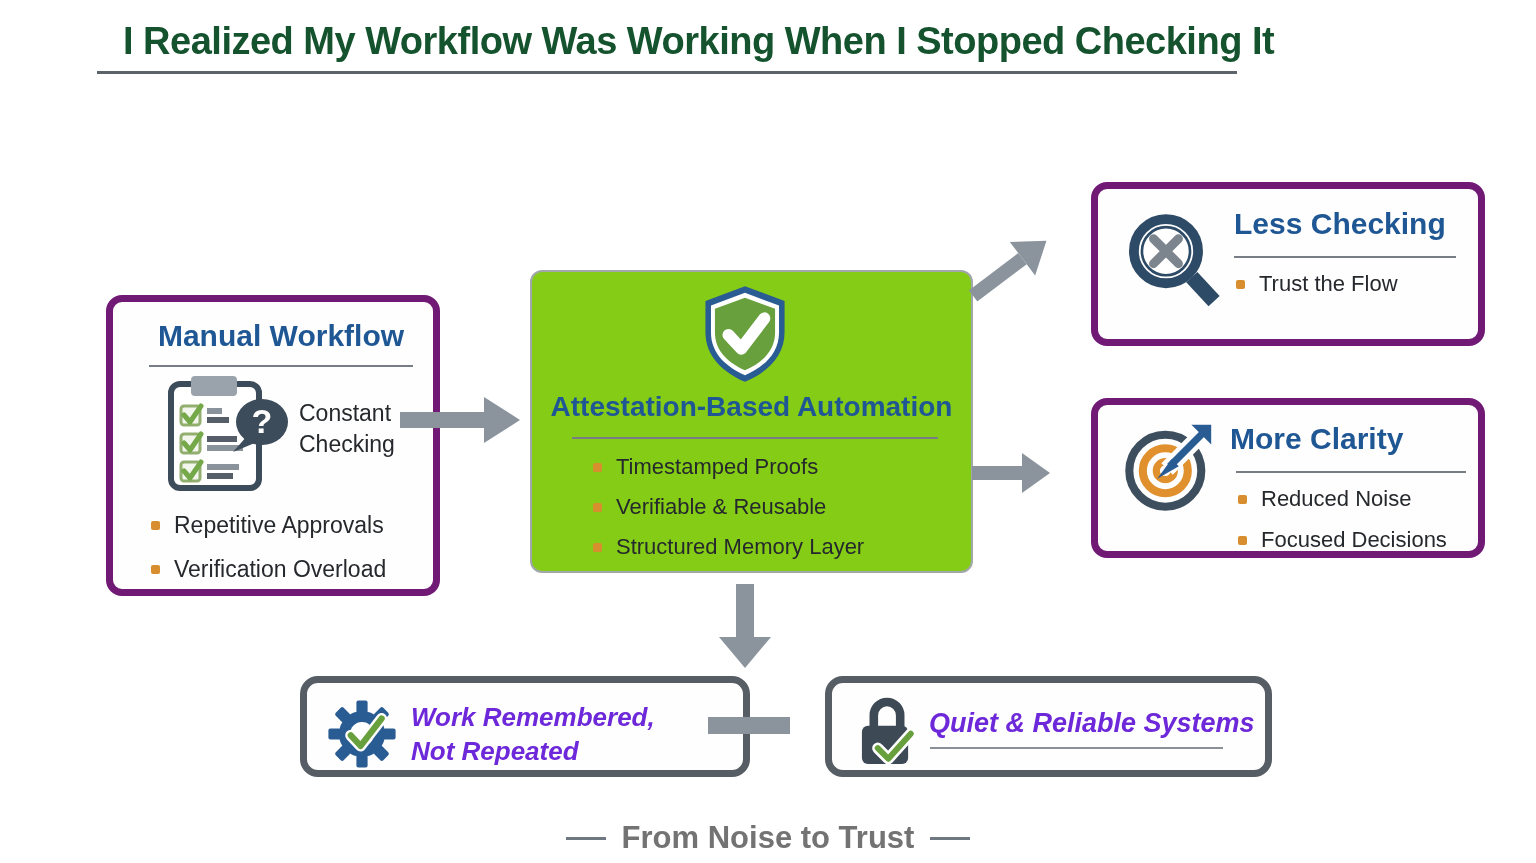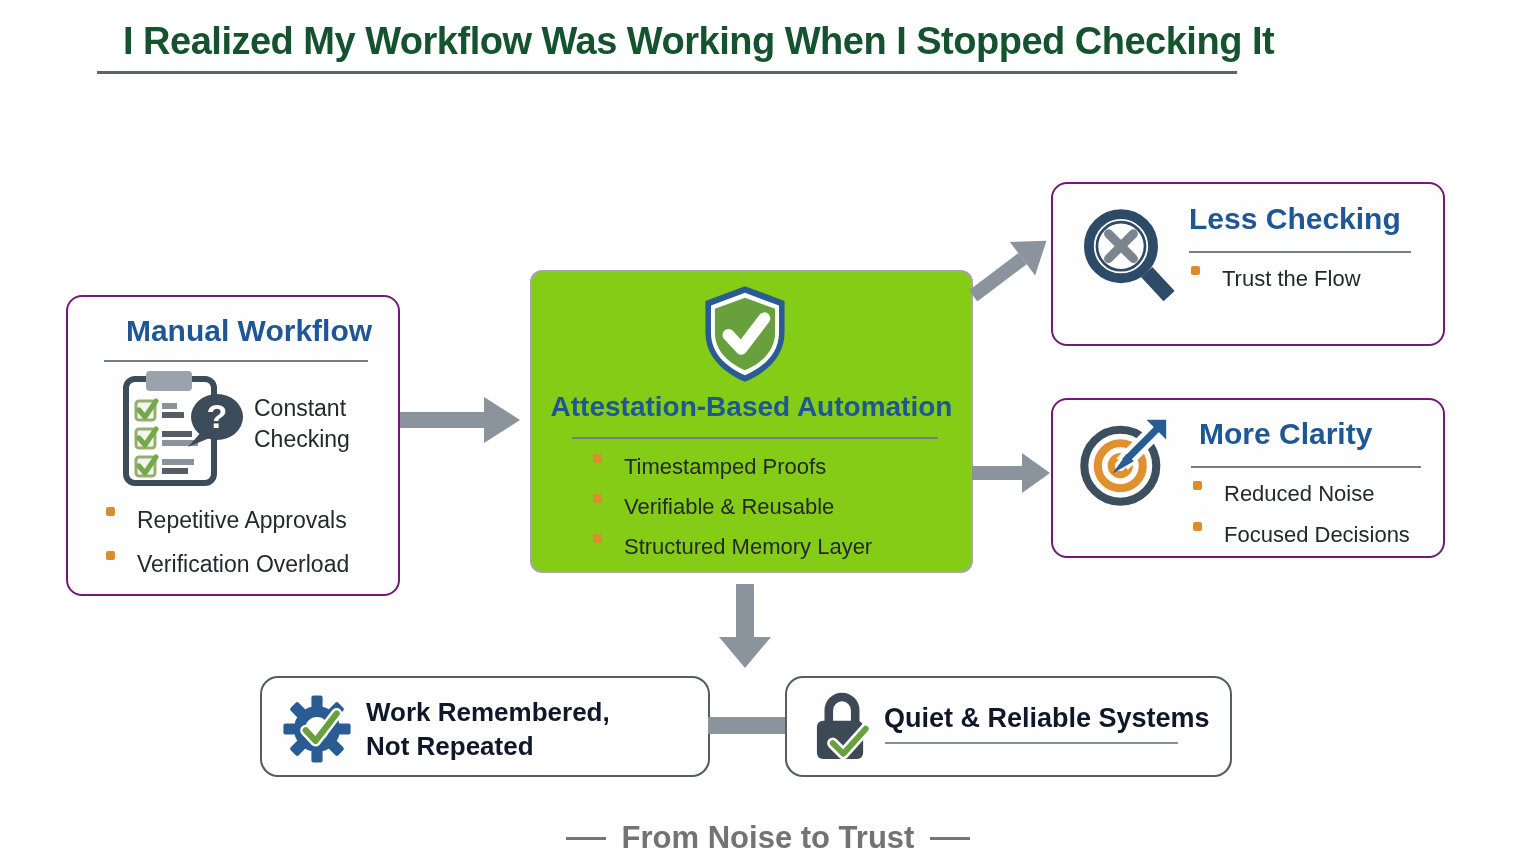--- a/index.html
+++ b/index.html
@@ -13,56 +13,56 @@
 
   
   .title {
     left:123px; top:20px; width:1200px;
     font-size:38px; font-weight:bold; color:#14532d; letter-spacing:-0.5px;
   }
   .title-rule { left:97px; top:71px; width:1140px; height:3px; background:#5d636b; }
 
   
   .card {
-    background:#fffefe; border:2px solid #701a75; border-radius:16px;
+    background:#fffefe; border:7px solid #701a75; border-radius:16px;margin-left:40px;
   }
   .card-center { background:#84cc16; border:2px solid #a2a7ac; border-radius:12px; }
 
   .h-blue { font-weight:bold; color:#1f5795; }
   .rule { background:#767d85; height:2px; }
 
   .bullets { display:flex; flex-direction:column; }
-  .bullet { display:flex; align-items:flex-start; color:#25282c;gap:8px; }
+  .bullet { display:flex; align-items:center; color:#25282c; }
   .bullet .sq {
     width:9px; height:9px; border-radius:2px; background:#d88e2e;
     margin-right:14px; flex:0 0 auto;
   }
 
-  .dark-label { font-weight:bold; color:#0f172a; }
+  .dark-label { font-weight:bold; color:#6d28d9;font-style:italic; }
 
   
   .caption {
     left:0; top:820px; width:1536px; display:flex; align-items:center; justify-content:center;
   }
   .caption .dash { width:40px; height:3px; background:#6f7781; }
   .caption .cap-text { font-size:31px; font-weight:bold; color:#737373; margin:0 16px; }
 
   .connector { background:#8b949d; }
   svg { display:block; }
 </style>
 </head>
 <body>
 
 <div class="canvas">
 
   <div class="abs title">I Realized My Workflow Was Working When I Stopped Checking It</div>
   <div class="abs title-rule"></div>
 
   <div class="abs card" style="left:66px; top:295px; width:334px; height:301px;">
-    <div class="abs h-blue" style="left:16px; top:17px; width:100%; text-align:center; font-size:30px;">Manual Workflow</div>
+    <div class="abs h-blue" style="left:8px; top:17px; width:100%; text-align:center; font-size:30px;">Manual Workflow</div>
     <div class="abs rule" style="left:36px; top:63px; width:264px;"></div>
 
     <div class="abs" style="left:50px; top:72px;">
       <svg width="128" height="120" viewBox="0 0 128 120">
         <rect x="8" y="10" width="88" height="104" rx="9" fill="#ffffff" stroke="#3d4c5a" stroke-width="6"></rect>
         <rect x="28" y="2" width="46" height="20" rx="4" fill="#9aa2ab"></rect>
 
         <rect x="18" y="32" width="19" height="19" rx="3" fill="#f2f6ec" stroke="#93af70" stroke-width="3"></rect>
         <path d="M21 41 L27 48 L38 32" fill="none" stroke="#74a848" stroke-width="5" stroke-linecap="round" stroke-linejoin="round"></path>
         <rect x="44" y="34" width="15" height="6" fill="#8a929c"></rect>
@@ -180,21 +180,21 @@
       <svg width="90" height="90" viewBox="0 0 100 100">
         <circle cx="47" cy="53" r="40" fill="none" stroke="#3d4f5e" stroke-width="9"></circle>
         <circle cx="47" cy="53" r="25" fill="none" stroke="#e0912e" stroke-width="9"></circle>
         <circle cx="47" cy="53" r="10" fill="none" stroke="#e0912e" stroke-width="8"></circle>
         <path d="M95 5 L49 51" stroke="#ffffff" stroke-width="18" stroke-linecap="butt"></path>
         <path d="M88 12 L52 48" stroke="#2a5c94" stroke-width="8"></path>
         <polygon points="38,62 54,40 62,48" fill="#2a5c94"></polygon>
         <polygon points="76,2 98,2 98,24 88,14" fill="#2a5c94"></polygon>
       </svg>
     </div>
-    <div class="abs h-blue" style="left:146px; top:17px; font-size:30px;">More Clarity</div>
+    <div class="abs h-blue" style="left:132px; top:17px; font-size:30px;">More Clarity</div>
     <div class="abs rule" style="left:138px; top:66px; width:230px;"></div>
     <div class="abs bullets" style="left:140px; top:81px; gap:15px; font-size:22px;">
       <div class="bullet">
         <span class="sq"></span>
         <span>Reduced Noise</span>
       </div>
       <div class="bullet">
         <span class="sq"></span>
         <span>Focused Decisions</span>
       </div>

